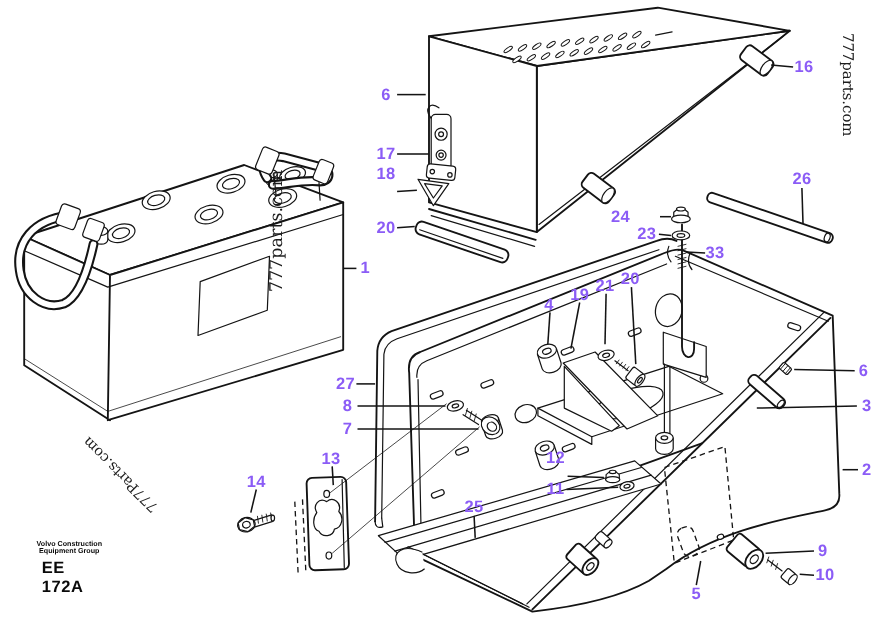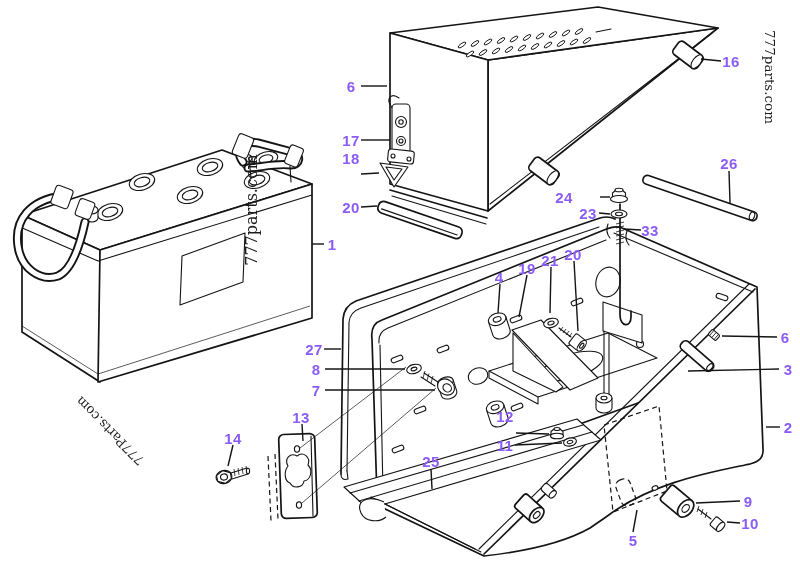--- a/index.html
+++ b/index.html
@@ -437,14 +437,21 @@
       <span class="callout" style="left: 431px; top: 461px;">25</span>
       <span class="callout" style="left: 729px; top: 163px;">26</span>
       <span class="callout" style="left: 314px; top: 349px;">27</span>
       <span class="callout" style="left: 351px; top: 207px;">20</span>
     </div>
 
   <div class="wm wm-right">777parts.com</div>
   <div class="wm wm-center">777parts.com</div>
   <div class="wm wm-bl">777Parts.com</div>
 
+  <div class="footer">
+    <div class="small">
+      <div>Volvo Construction</div>
+      <div>Equipment Group</div>
+    </div>
+    <div class="code">EE 172A</div>
+  </div>
 
 </div>
 
 </body></html>

